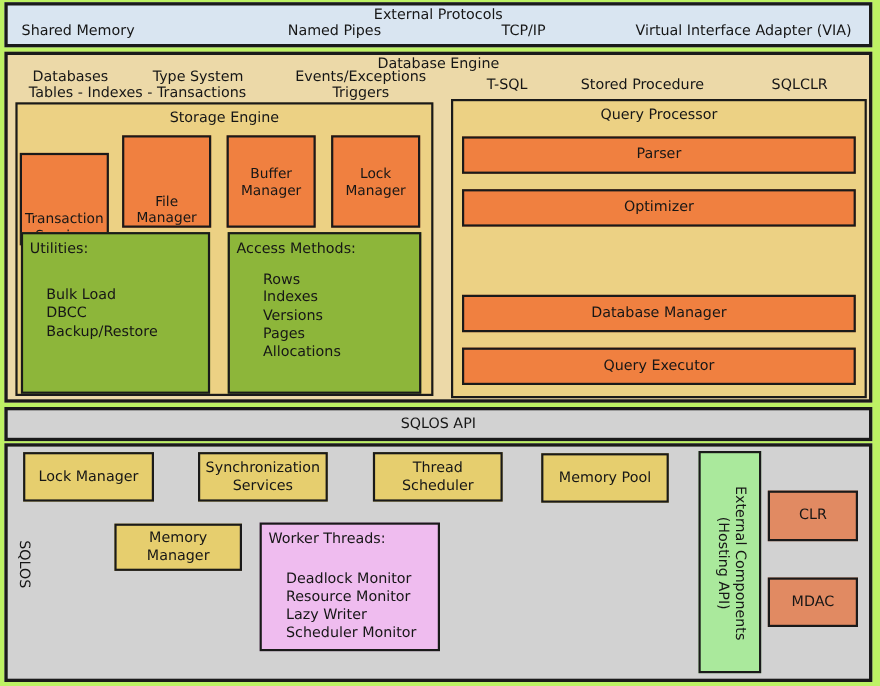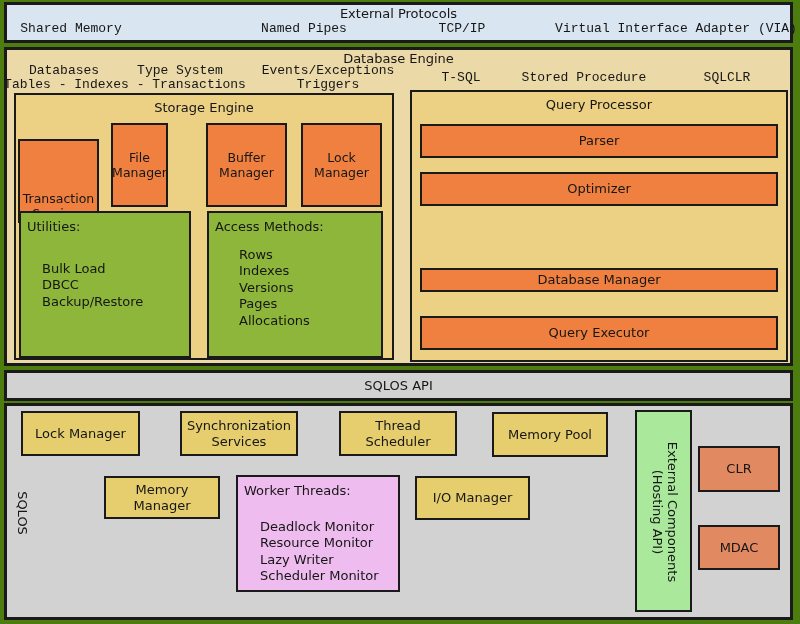--- a/index.html
+++ b/index.html
@@ -1,25 +1,25 @@
 <!DOCTYPE html>
 <html><head>
 <meta charset="utf-8">
 <style>
   html,body { margin:0; padding:0; background:#ffffff; }
   .canvas {
-    position:relative; width:800px; height:624px; background:#4d7c0f;
+    position:relative; width:800px; height:624px; background:#bef264;
     font-family:"DejaVu Sans","Liberation Sans",sans-serif;
     font-size:13px; color:#161616; overflow:hidden;
   }
   .box { position:absolute; box-sizing:border-box; border:2px solid #1a1a1a; }
   .b3  { border-width:3px; }
   .title { position:absolute; left:0; top:1px; width:100%; text-align:center; white-space:nowrap; }
   .cflex { display:flex; align-items:center; justify-content:center; text-align:center; line-height:1.22; }
-  .hlabel { position:absolute; transform:translateX(-50%); white-space:nowrap;font-family:Liberation Mono, monospace; }
+  .hlabel { position:absolute; transform:translateX(-50%); white-space:nowrap; }
   .rot90 { transform:translate(-50%,-50%) rotate(90deg); transform-origin:center; white-space:nowrap; position:absolute; }
   .li { line-height:16.4px; white-space:nowrap; }
   
   .ep   { background:#d9e5f1; }
   .de   { background:#ecd9a8; }
   .gold { background:#ecd184; }
   .org  { background:#f08040; }
   .olv  { background:#8db63a; }
   .gry  { background:#d2d2d2; }
   .yel  { background:#e6ce6e; }
@@ -30,21 +30,21 @@
 </style>
 </head>
 <body>
 
 <div class="canvas">
 
   <div class="box b3 ep" style="left:4px;top:2px;width:789px;height:41px;">
     <div class="title">External Protocols</div>
     <span class="hlabel" style="left:64px;top:16px;">Shared Memory</span>
     <span class="hlabel" style="left:297px;top:16px;">Named Pipes</span>
-    <span class="hlabel" style="left:455px;top:16px;">TCP/IP</span>
+    <span class="hlabel" style="left:469px;top:16px;">TCP/IP</span>
     <span class="hlabel" style="left:669px;top:16px;">Virtual Interface Adapter (VIA)</span>
   </div>
 
   <div class="box b3 de" style="left:4px;top:47px;width:789px;height:319px;">
     <div class="title">Database Engine</div>
 
     <span class="hlabel" style="left:57px;top:13px;">Databases</span>
     <span class="hlabel" style="left:173px;top:13px;">Type System</span>
     <span class="hlabel" style="left:118px;top:27px;">Tables - Indexes - Transactions</span>
     <span class="hlabel" style="left:321px;top:13px;">Events/Exceptions</span>
@@ -52,21 +52,21 @@
     <span class="hlabel" style="left:454px;top:20px;">T-SQL</span>
     <span class="hlabel" style="left:577px;top:20px;">Stored Procedure</span>
     <span class="hlabel" style="left:720px;top:20px;">SQLCLR</span>
 
     <div class="box gold" style="left:7px;top:43px;width:380px;height:267px;">
       <div class="title" style="top:5px;">Storage Engine</div>
 
       <div class="box org cflex mgr" style="left:2px;top:44px;width:81px;height:84px;align-items:flex-end;">
         <span>Transaction Services</span>
       </div>
-      <div class="box org cflex mgr" style="left:95px;top:28px;width:57px;height:84px;">
+      <div class="box org cflex mgr" style="left:95px;top:28px;width:81px;height:84px;align-items:flex-end;">
         <span>File Manager</span>
       </div>
       <div class="box org cflex mgr" style="left:190px;top:28px;width:81px;height:84px;">
         <span>Buffer Manager</span>
       </div>
       <div class="box org cflex mgr" style="left:285px;top:28px;width:81px;height:84px;">
         <span>Lock Manager</span>
       </div>
 
       <div class="box olv" style="left:3px;top:116px;width:172px;height:147px;padding:6px;">
@@ -91,21 +91,21 @@
     </div>
 
     <div class="box gold" style="left:403px;top:40px;width:378px;height:272px;">
       <div class="title" style="top:5px;">Query Processor</div>
       <div class="box org cflex" style="left:8px;top:32px;width:358px;height:34px;text-align:right;">
         <span>Parser</span>
       </div>
       <div class="box org cflex" style="left:8px;top:80px;width:358px;height:34px;">
         <span>Optimizer</span>
       </div>
-      <div class="box org cflex" style="left:8px;top:176px;width:358px;height:24px;">
+      <div class="box org cflex" style="left:8px;top:176px;width:358px;height:34px;">
         <span>Database Manager</span>
       </div>
       <div class="box org cflex" style="left:8px;top:224px;width:358px;height:34px;">
         <span>Query Executor</span>
       </div>
     </div>
   </div>
 
   <div class="box b3 gry cflex" style="left:4px;top:370px;width:789px;height:31px;">
     <span>SQLOS API</span>
@@ -122,23 +122,20 @@
     </div>
     <div class="box yel cflex" style="left:332px;top:5px;width:118px;height:45px;">
       <span>Thread Scheduler</span>
     </div>
     <div class="box yel cflex" style="left:485px;top:6px;width:116px;height:45px;">
       <span>Memory Pool</span>
     </div>
     <div class="box yel cflex" style="left:97px;top:70px;width:116px;height:43px;">
       <span>Memory Manager</span>
     </div>
-    <div class="box yel cflex" style="left:408px;top:70px;width:115px;height:44px;">
-      <span>I/O Manager</span>
-    </div>
 
     <div class="box pnk" style="left:229px;top:69px;width:164px;height:117px;padding:6px;">
       <div>Worker Threads:</div>
       <div style="margin:21px 0 0 16px;">
         <div class="li">Deadlock Monitor</div>
         <div class="li">Resource Monitor</div>
         <div class="li">Lazy Writer</div>
         <div class="li">Scheduler Monitor</div>
       </div>
     </div>

